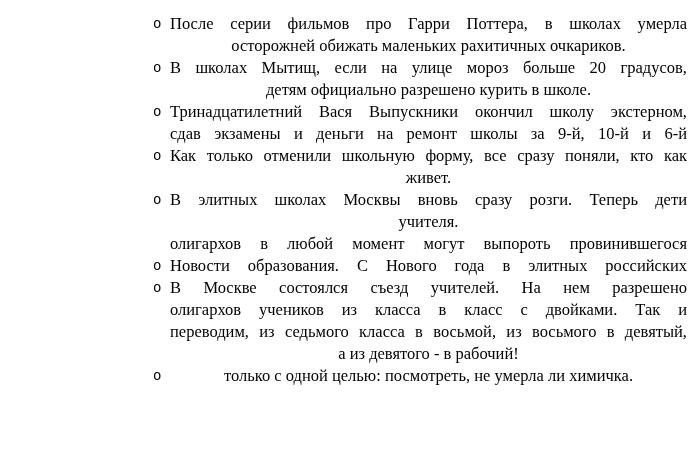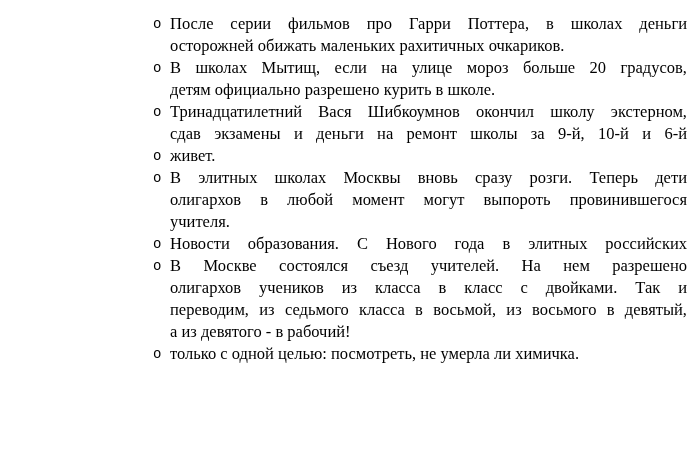--- a/index.html
+++ b/index.html
@@ -44,53 +44,54 @@
     font-size: 14px;
     line-height: 22px;
     color: #000000;
   }
   .item-line {
     text-align: justify;
     text-align-last: justify;
     white-space: normal;
   }
   .item-line.last {
-    text-align: left;
+    text-align: center;
     text-align-last: auto;
   }
 </style>
 </head>
 <body>
 
 <div class="page">
   <ul class="bullet-list">
       <li class="bullet-item">
         <span class="bullet-marker">o</span>
-        <div class="item-line">После серии фильмов про Гарри Поттера, в школах деньги</div>
+        <div class="item-line">После серии фильмов про Гарри Поттера, в школах умерла</div>
         <div class="item-line last">осторожней обижать маленьких рахитичных очкариков.</div>
       </li>
       <li class="bullet-item">
         <span class="bullet-marker">o</span>
         <div class="item-line">В школах Мытищ, если на улице мороз больше 20 градусов,</div>
         <div class="item-line last">детям официально разрешено курить в школе.</div>
       </li>
       <li class="bullet-item">
         <span class="bullet-marker">o</span>
-        <div class="item-line">Тринадцатилетний Вася Шибкоумнов окончил школу экстерном,</div>
+        <div class="item-line">Тринадцатилетний Вася Выпускники окончил школу экстерном,</div>
         <div class="item-line">сдав экзамены и деньги на ремонт школы за 9-й, 10-й и 6-й</div>
       </li>
       <li class="bullet-item">
         <span class="bullet-marker">o</span>
+        <div class="item-line">Как только отменили школьную форму, все сразу поняли, кто как</div>
         <div class="item-line last">живет.</div>
       </li>
       <li class="bullet-item">
         <span class="bullet-marker">o</span>
         <div class="item-line">В элитных школах Москвы вновь сразу розги. Теперь дети</div>
+        <div class="item-line last">учителя.</div>
         <div class="item-line">олигархов в любой момент могут выпороть провинившегося</div>
-        <div class="item-line last">учителя.</div>
       </li>
       <li class="bullet-item">
         <span class="bullet-marker">o</span>
         <div class="item-line">Новости образования. С Нового года в элитных российских</div>
       </li>
       <li class="bullet-item">
         <span class="bullet-marker">o</span>
         <div class="item-line">В Москве состоялся съезд учителей. На нем разрешено</div>
         <div class="item-line">олигархов учеников из класса в класс с двойками. Так и</div>
         <div class="item-line">переводим, из седьмого класса в восьмой, из восьмого в девятый,</div>

